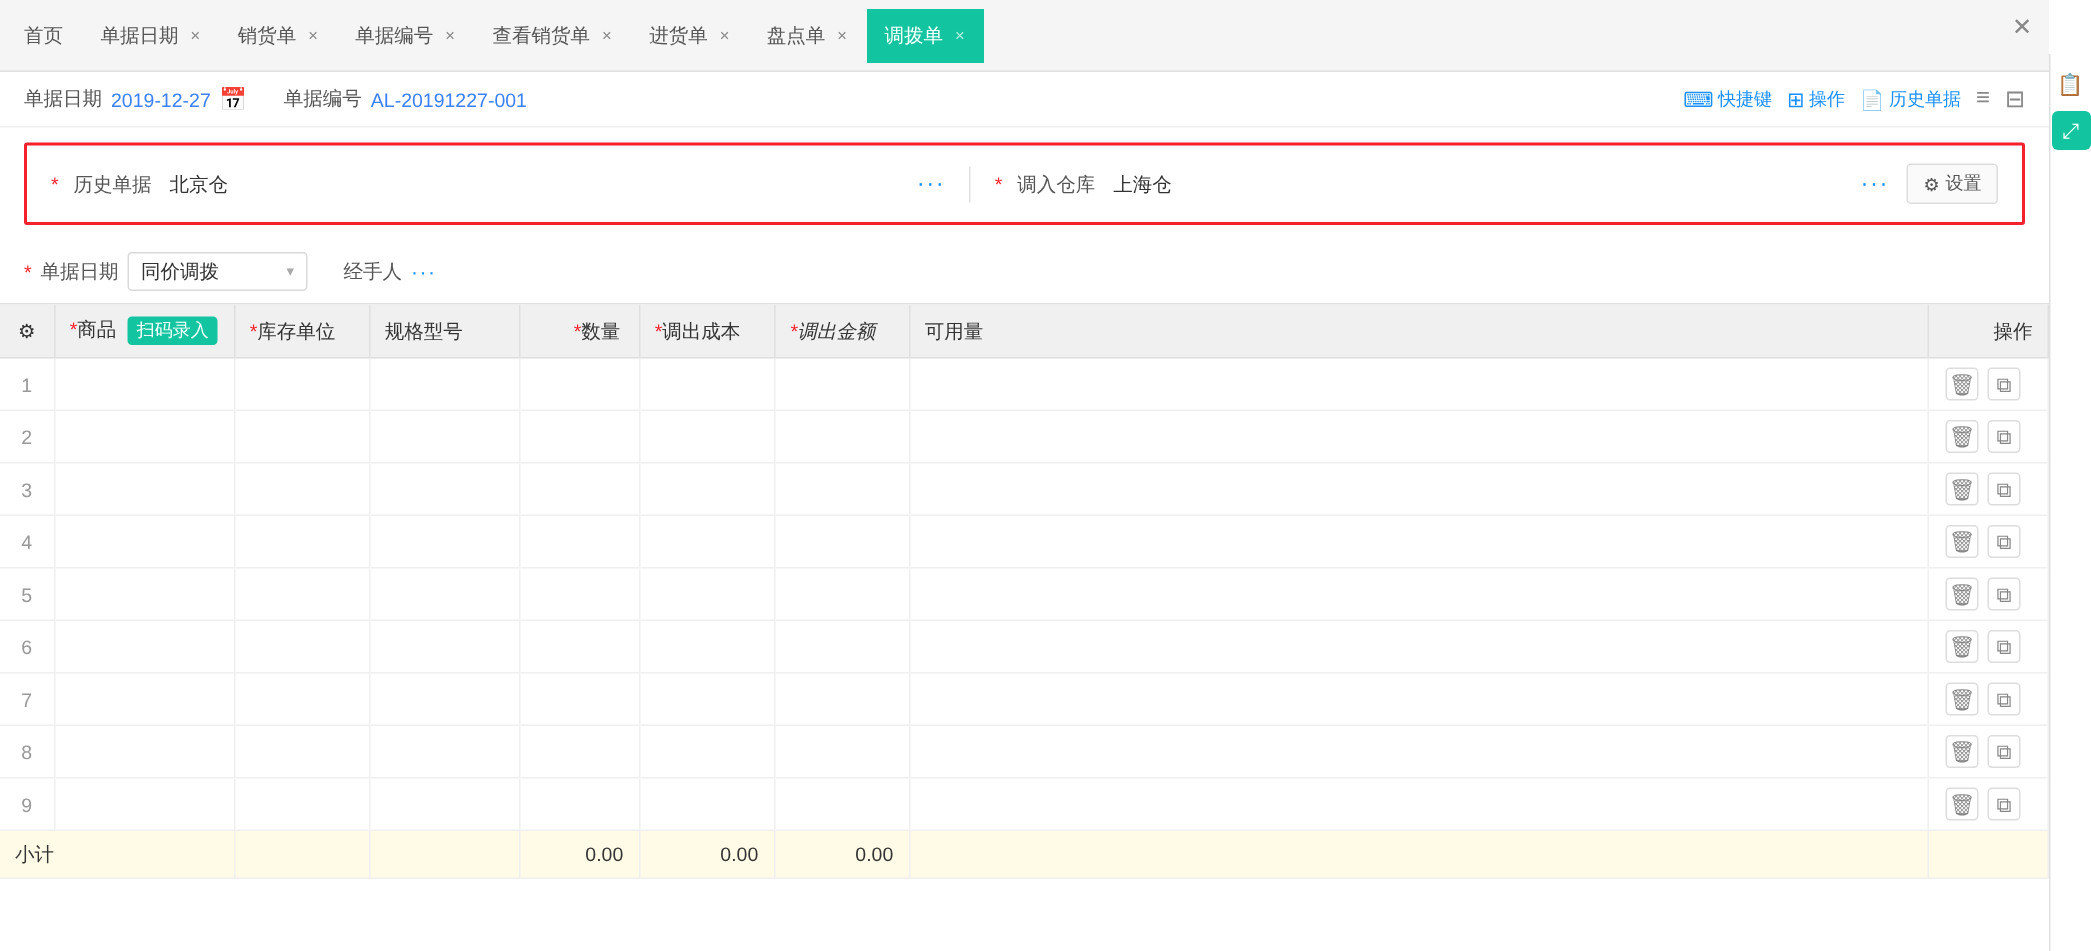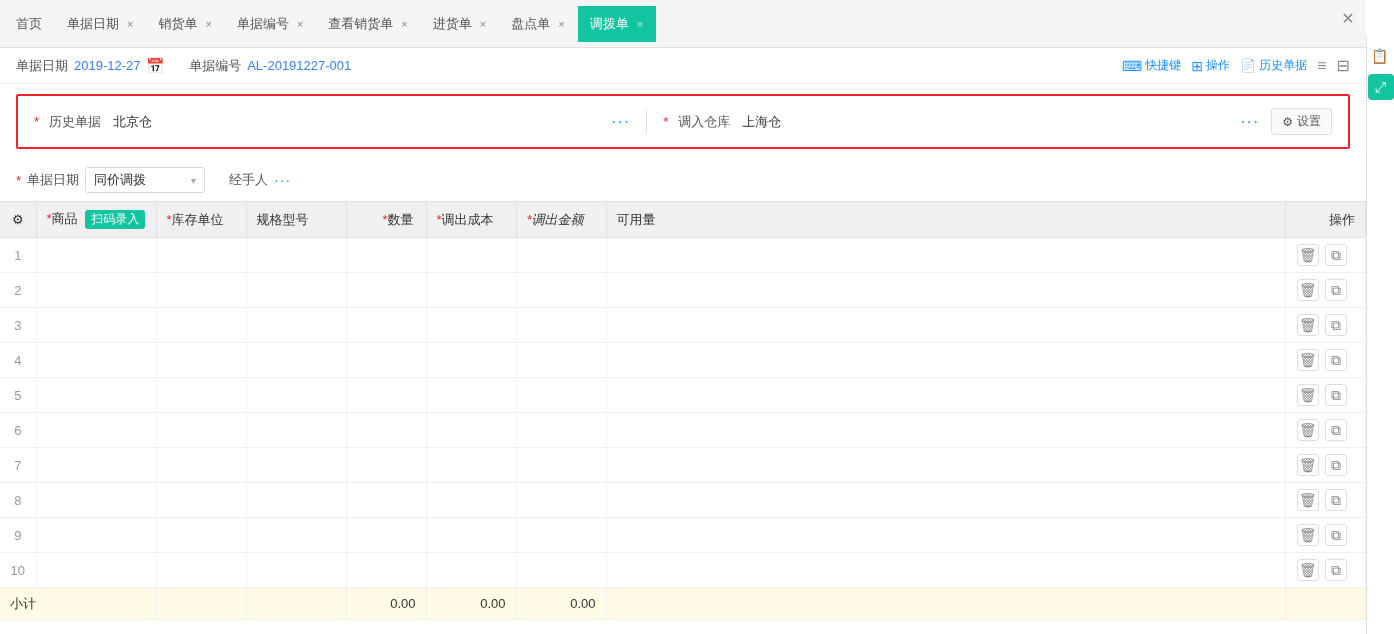--- a/index.html
+++ b/index.html
@@ -464,36 +464,20 @@
       <td></td>
       <td></td>
       <td></td>
       <td>
         <div class="action-cell">
           <span class="action-icon">🗑</span>
           <span class="action-icon">⧉</span>
         </div>
       </td>
     </tr>
-          <tr>
-      <td class="row-num">10</td>
-      <td style="cursor:pointer;"></td>
-      <td></td>
-      <td></td>
-      <td></td>
-      <td></td>
-      <td></td>
-      <td></td>
-      <td>
-        <div class="action-cell">
-          <span class="action-icon">🗑</span>
-          <span class="action-icon">⧉</span>
-        </div>
-      </td>
-    </tr>
           <tr class="subtotal-row">
   <td colspan="2" style="font-weight:500;">小计</td>
   <td></td>
   <td></td>
   <td style="text-align:right;">0.00</td>
   <td style="text-align:right;">0.00</td>
   <td style="text-align:right;">0.00</td>
   <td></td>
   <td></td>
 </tr>

